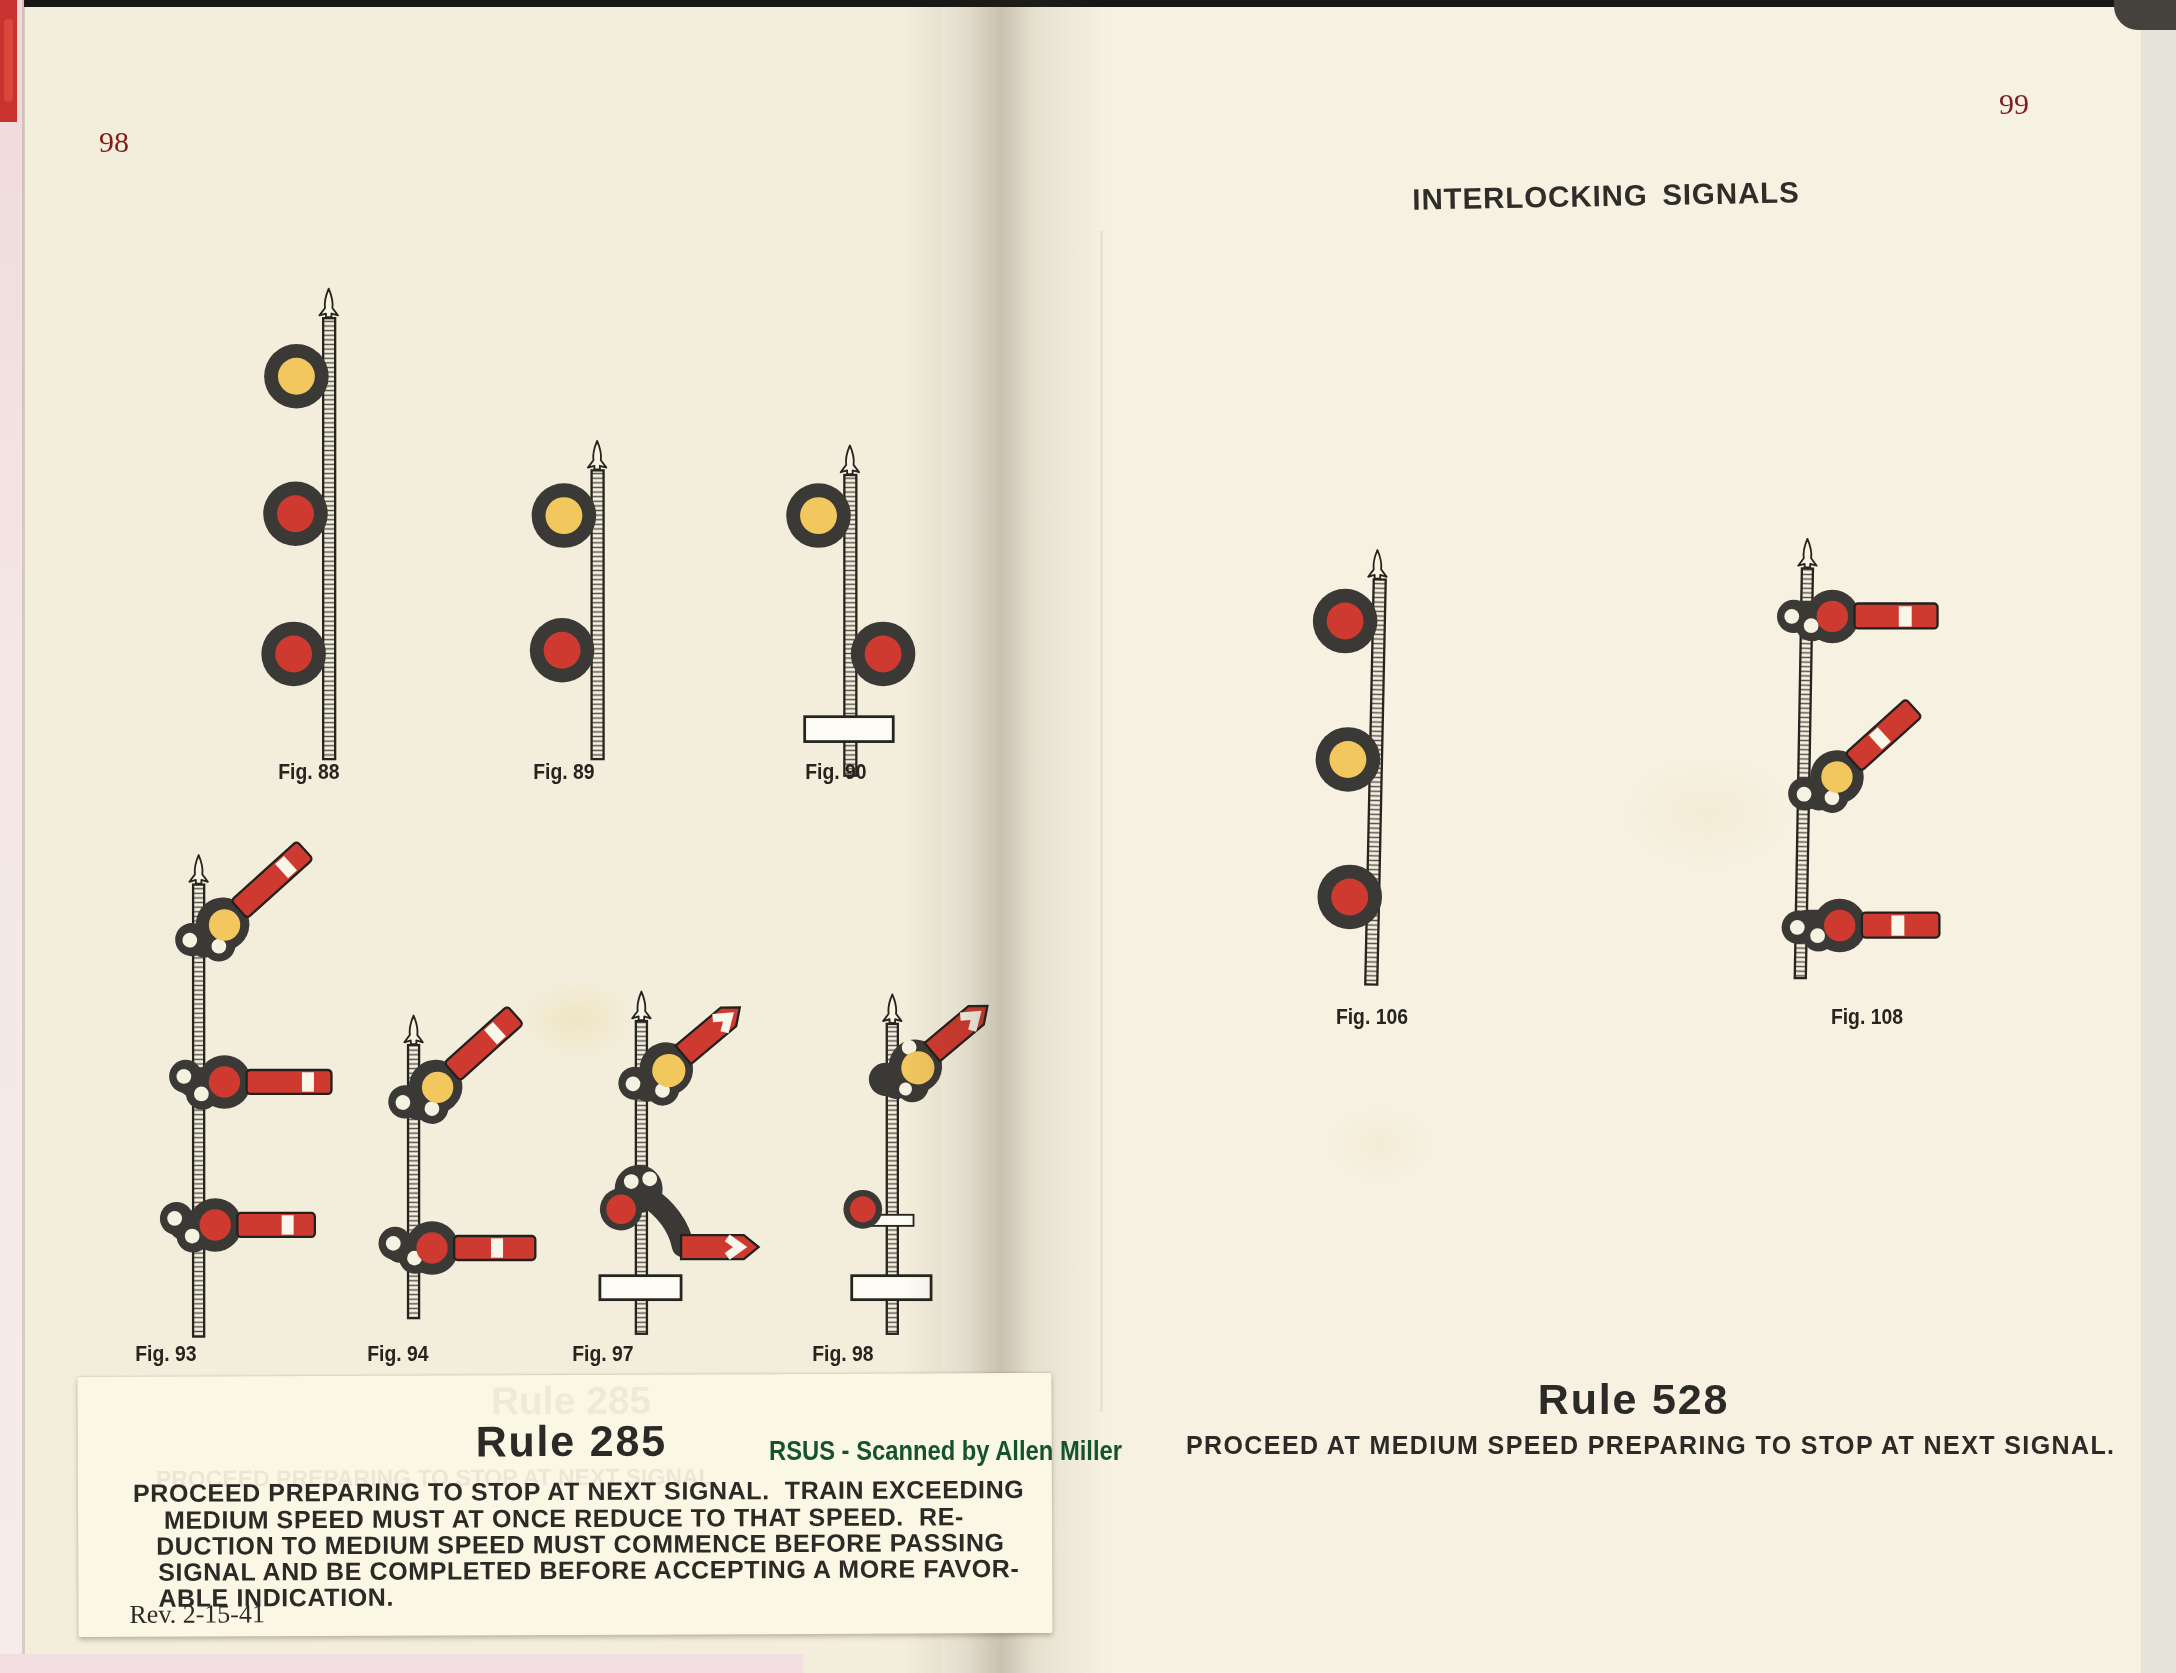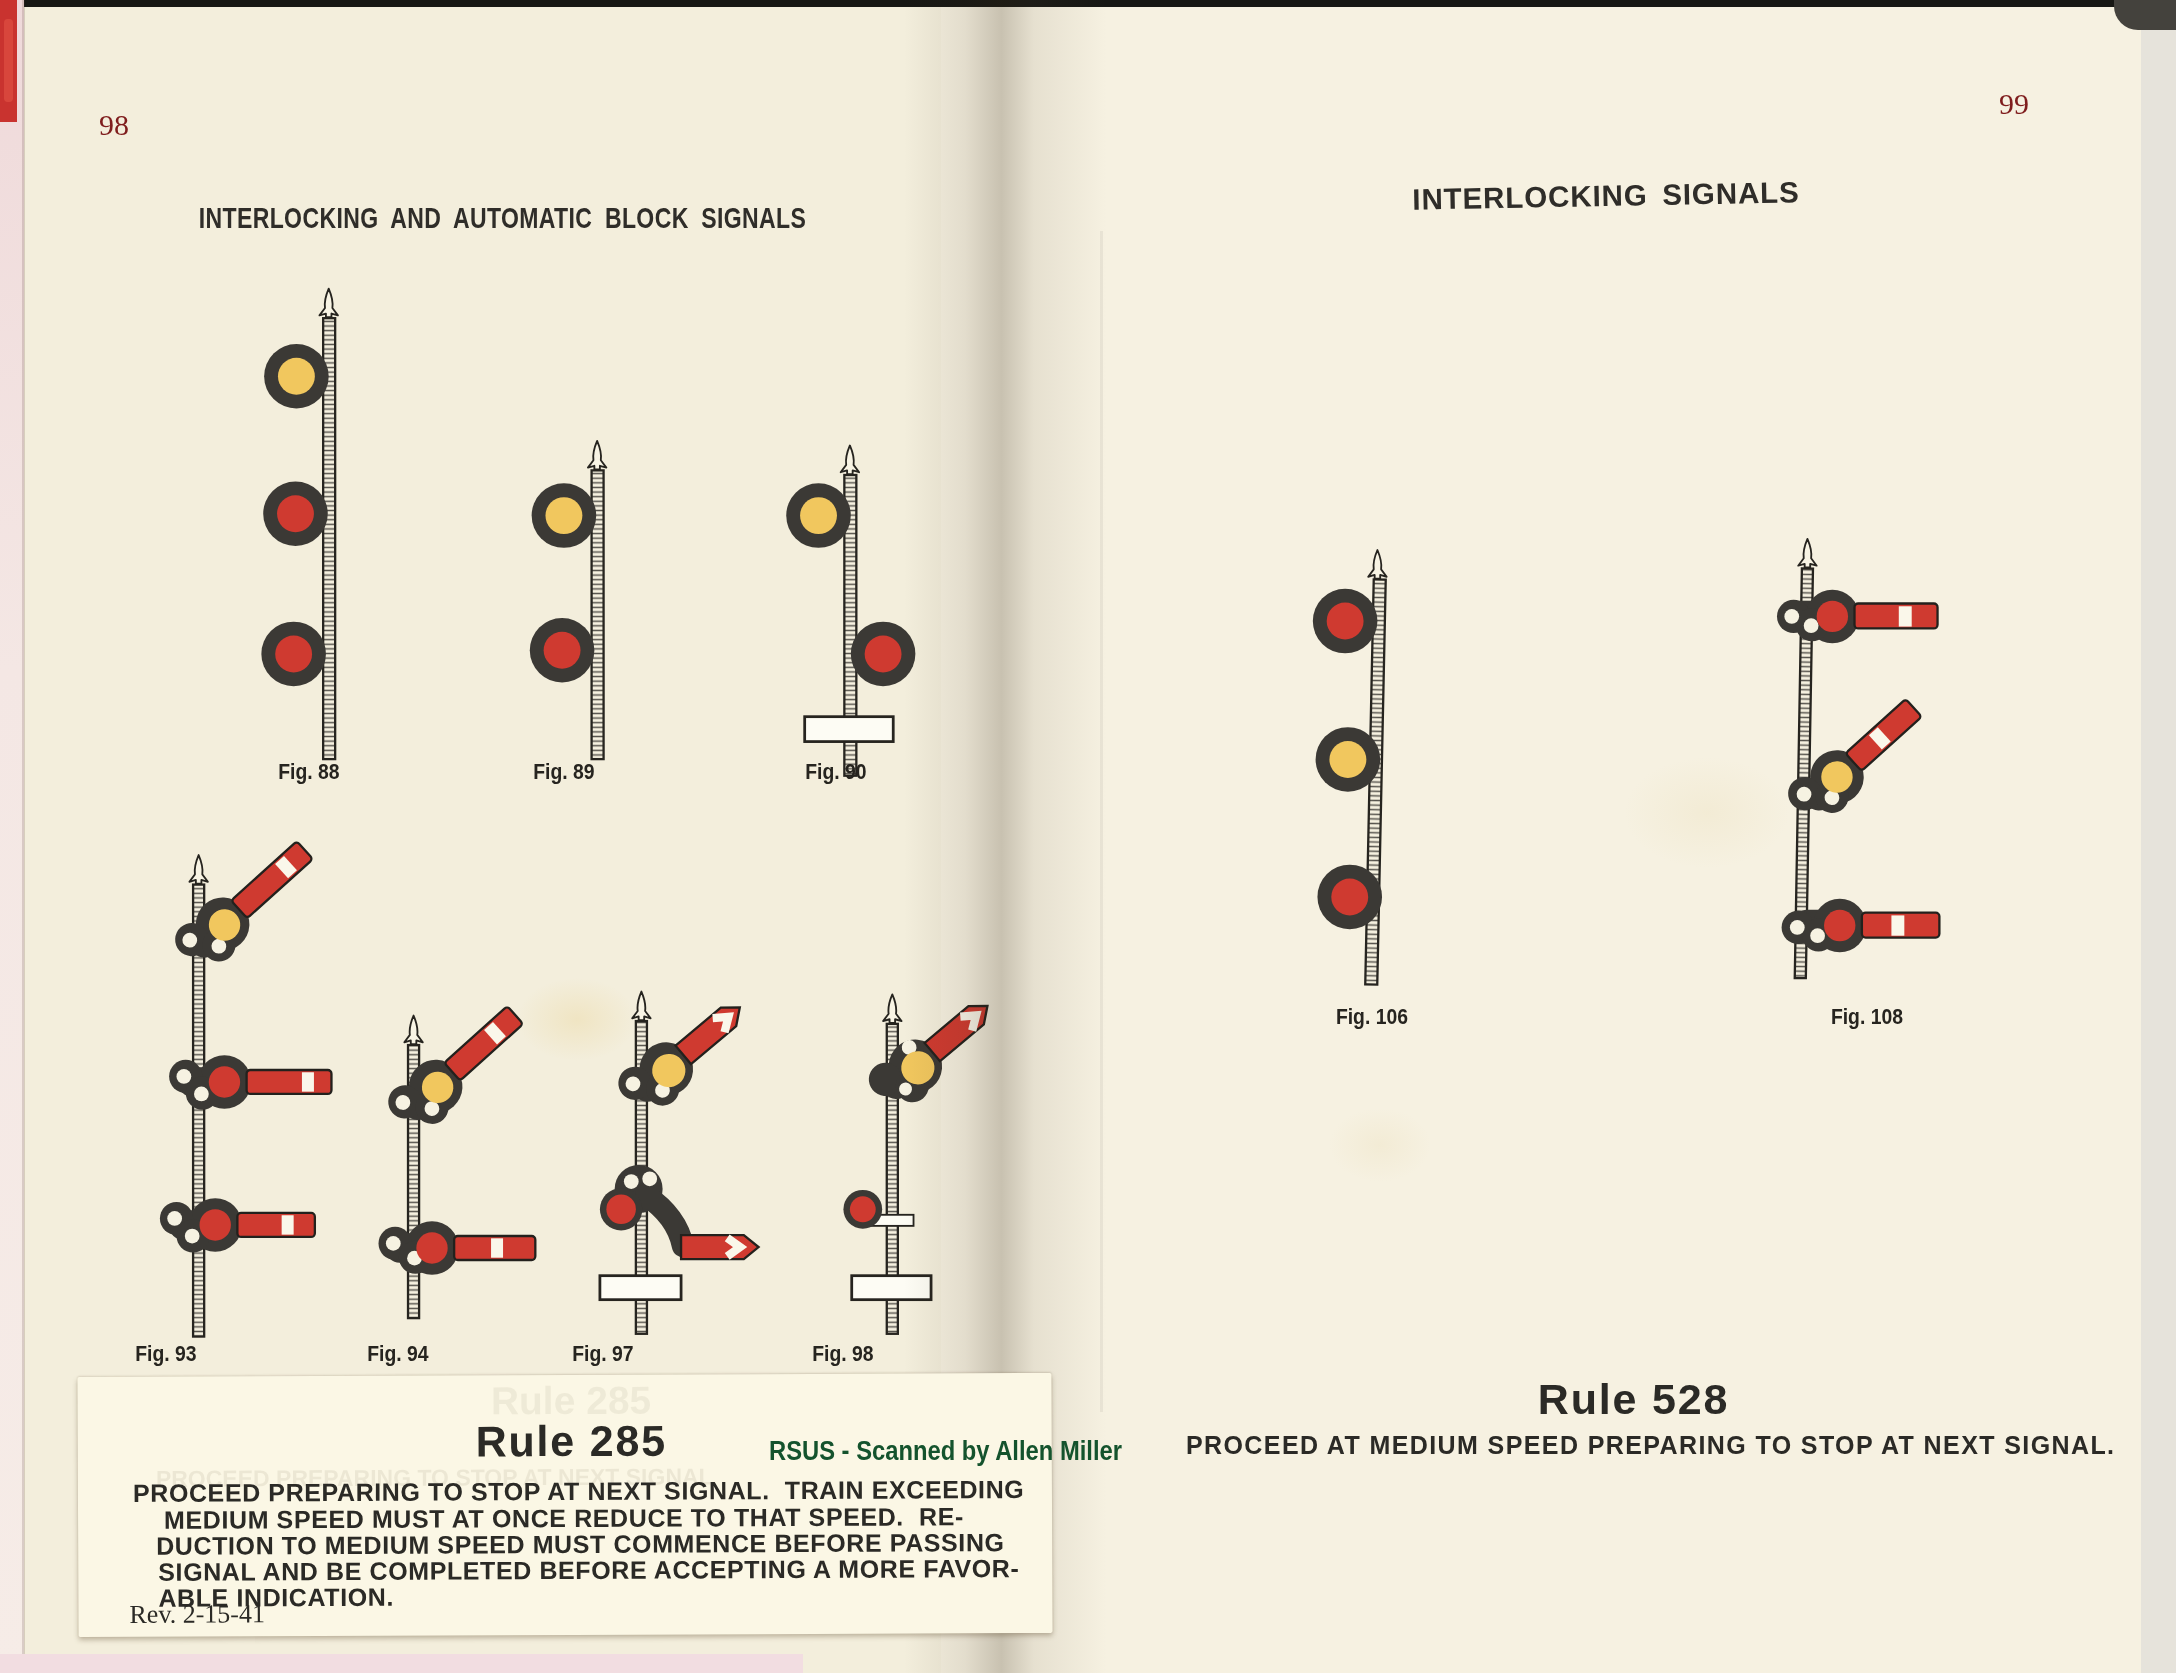--- a/index.html
+++ b/index.html
@@ -21,21 +21,21 @@
           background:linear-gradient(90deg,rgba(60,45,25,0) 0%,rgba(60,45,25,.10) 30%,
             rgba(55,42,22,.24) 48%,rgba(90,75,55,.10) 64%,rgba(60,45,25,0) 100%);}
   .crease{position:absolute;left:1100px;top:231px;width:2.8px;height:1181px;background:rgba(0,0,0,.05);}
   .stain{position:absolute;border-radius:50%;pointer-events:none;}
   .stain1{left:517px;top:978px;width:120px;height:83px;background:radial-gradient(closest-side,rgba(228,195,105,.22),rgba(228,195,105,0));}
   .stain2{left:1624px;top:757px;width:166px;height:111px;background:radial-gradient(closest-side,rgba(222,200,140,.14),rgba(222,200,140,0));}
   .stain3{left:1329px;top:1108px;width:102px;height:74px;background:radial-gradient(closest-side,rgba(222,200,140,.14),rgba(222,200,140,0));}
 
   
   .pagenum{position:absolute;font-family:"Liberation Serif",serif;font-size:30px;color:#7f1d1d;}
-  #pn-98{left:99px;top:108px;}
+  #pn-98{left:99px;top:125px;}
   #pn-99{left:1999px;top:87px;}
   .title-wrap{position:absolute;text-align:center;color:#2f2d29;}
   .title-wrap>span{display:inline-block;white-space:nowrap;font-weight:bold;
                    transform-origin:50% 50%;}
   #title-left{left:113px;top:201px;width:565px;}
   #title-left>span{font-size:29.5px;word-spacing:7.4px;letter-spacing:0.5px;transform:scaleX(.78);}
   #title-right{left:1403px;top:179px;width:406px;transform:rotate(-1.1deg);}
   #title-right>span{font-size:29.5px;word-spacing:5.5px;letter-spacing:0.9px;}
 
   .cap{position:absolute;width:157px;margin-left:-78px;text-align:center;
@@ -87,23 +87,20 @@
   <div class="corner-red2"></div>
   <div class="right-edge"></div>
   <div class="right-top-dark"></div>
   <div class="bottom-pink"></div>
   <div class="stain stain1"></div>
   <div class="stain stain2"></div>
   <div class="stain stain3"></div>
 
   <div class="pagenum" id="pn-98">98</div>
   <div class="pagenum" id="pn-99">99</div>
-  <div class="title-wrap" id="title-left">
-    <span>INTERLOCKING AND AUTOMATIC BLOCK SIGNALS</span>
-  </div>
   <div class="title-wrap" id="title-right">
     <span>INTERLOCKING SIGNALS</span>
   </div>
 
   <svg style="left:111px;top:268px" width="904" height="1080" viewBox="120 290 980 1170">
     <defs>
       <pattern id="mh" width="8" height="5" patternUnits="userSpaceOnUse">
         <rect width="8" height="5" fill="#f6f1e0"></rect>
         <rect y="1.7" width="8" height="1.6" fill="#55524c"></rect>
       </pattern>

